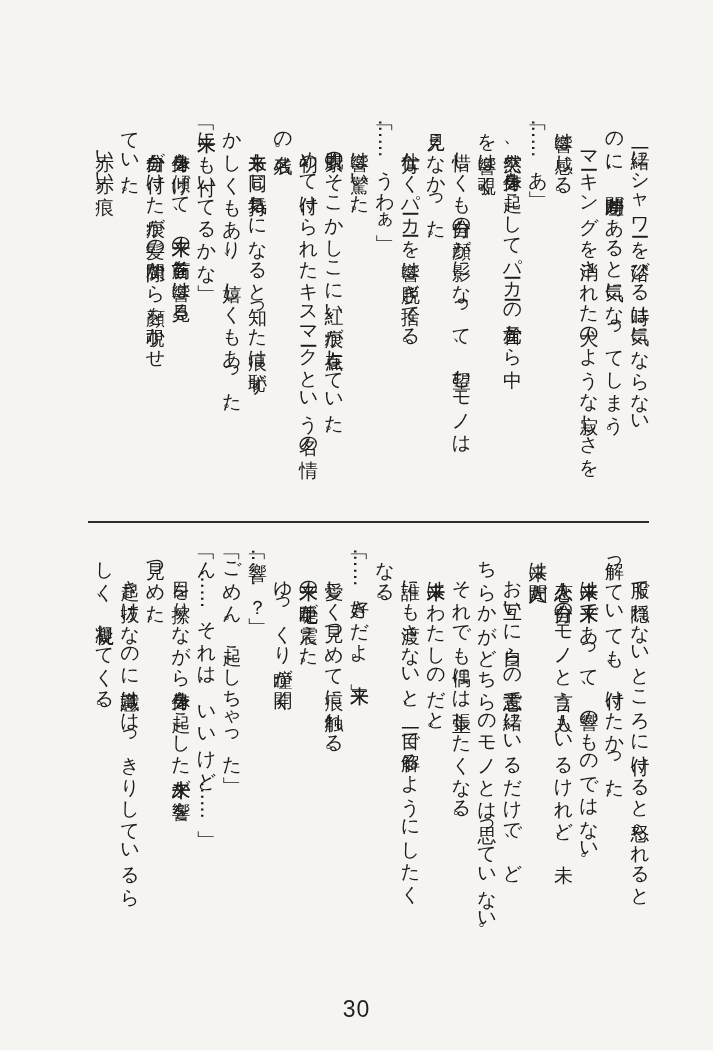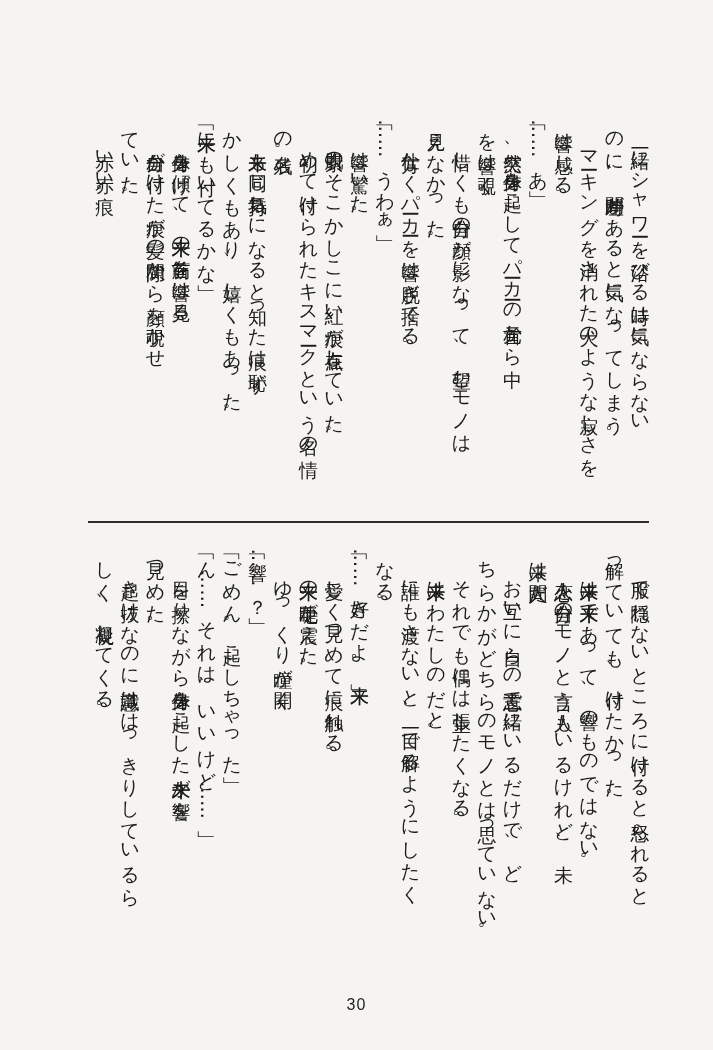--- a/index.html
+++ b/index.html
@@ -37,21 +37,21 @@
     width: 561px;
     height: 2px;
     background: #2d2d2d;
   }
   .pagenum {
     position: absolute;
     top: 996px;
     left: 0;
     width: 713px;
     text-align: center;
-    font-size: 16px;
+    font-size: 23px;
     letter-spacing: 1px;
     color: #1f1f1f;
     font-family: "Liberation Sans", sans-serif;
   }
 </style>
 </head>
 <body>
 
 <div class="page">
 

